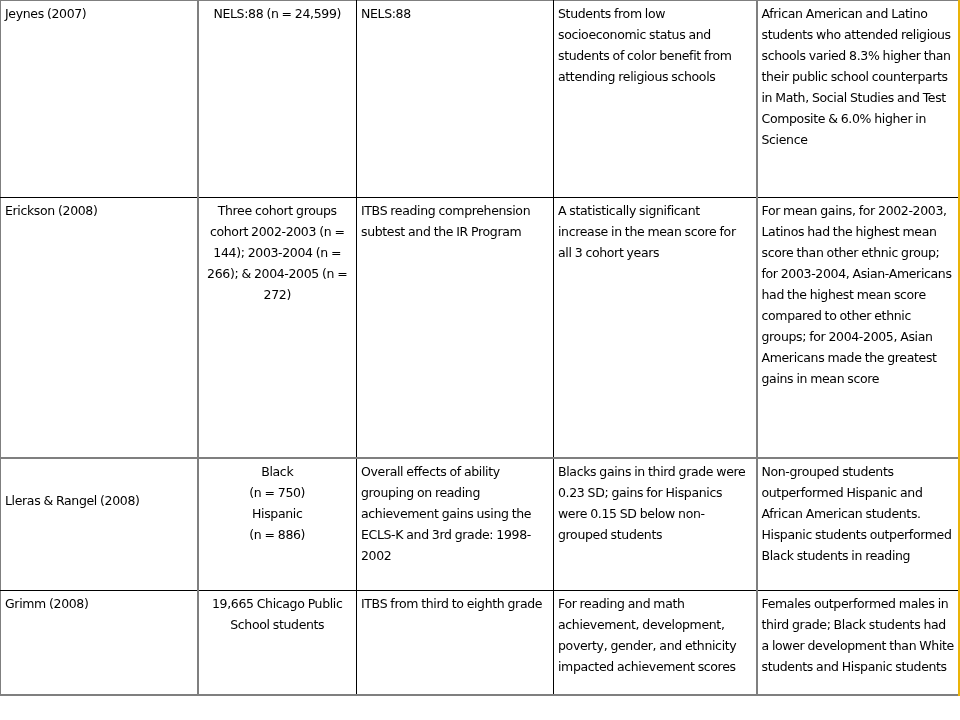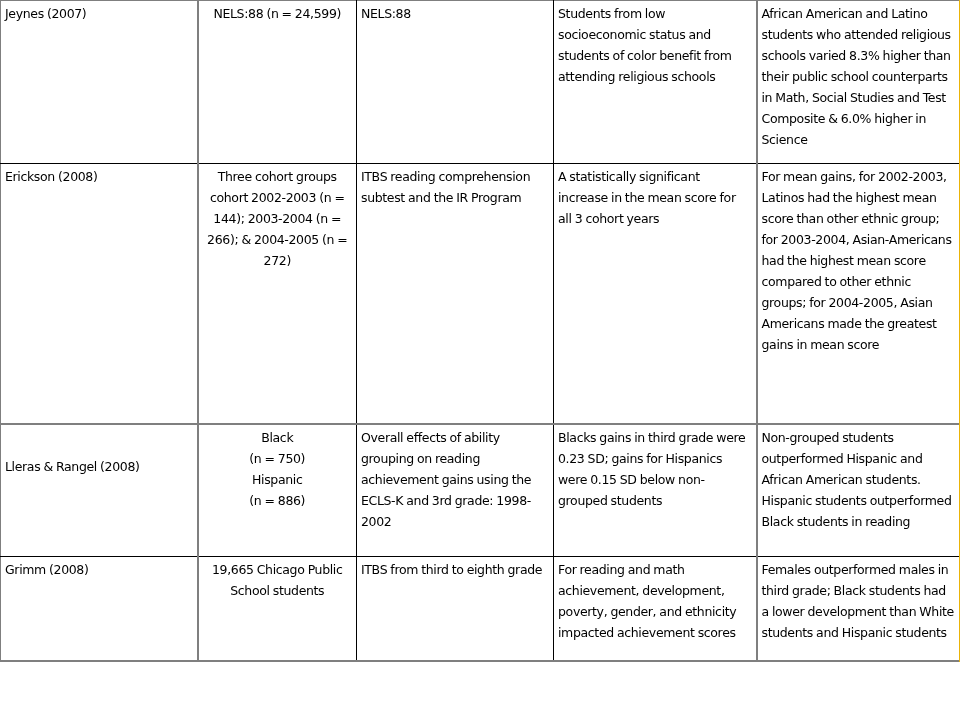--- a/index.html
+++ b/index.html
@@ -31,37 +31,37 @@
       line-height: 21px;
       letter-spacing: -0.35px;
       word-spacing: -0.5px;
       overflow: hidden;
     }
     table.lit-table td.col-gray-left { border-left: 2px solid #7f7f7f; }
     table.lit-table tr.row-gray-top td { border-top: 2px solid #7f7f7f; }
     table.lit-table tr:first-child td { border-top: 1px solid #7f7f7f; }
     table.lit-table tr:last-child td { border-bottom: 2px solid #7f7f7f; }
     table.lit-table td:first-child { border-left: 1px solid #7f7f7f; }
-    table.lit-table td:last-child { border-right: 5px solid #eab308; }
+    table.lit-table td:last-child { border-right: 7px solid #eab308; }
     td.study-cell.vcenter-like { padding-top: 31px; }
     .line { display: block; text-align: center; }
   </style>
 </head>
 <body>
 
 <table class="lit-table">
   <colgroup>
     <col style="width:197px">
     <col style="width:159px">
     <col style="width:197px">
     <col style="width:203px">
     <col style="width:205px">
   </colgroup>
   <tbody>
-    <tr style="height:163px">
+    <tr style="height:197px">
       <td class="study-cell">Jeynes (2007)</td>
       <td class="col-gray-left">
         <span class="line">NELS:88 (n = 24,599)</span>
       </td>
       <td>NELS:88</td>
       <td>Students from low socioeconomic status and students of color benefit from attending religious schools</td>
       <td class="col-gray-left">African American and Latino students who attended religious schools varied 8.3% higher than their public school counterparts in Math, Social Studies and Test Composite &amp; 6.0% higher in Science</td>
     </tr>
     <tr style="height:260px">
       <td class="study-cell">Erickson (2008)</td>

